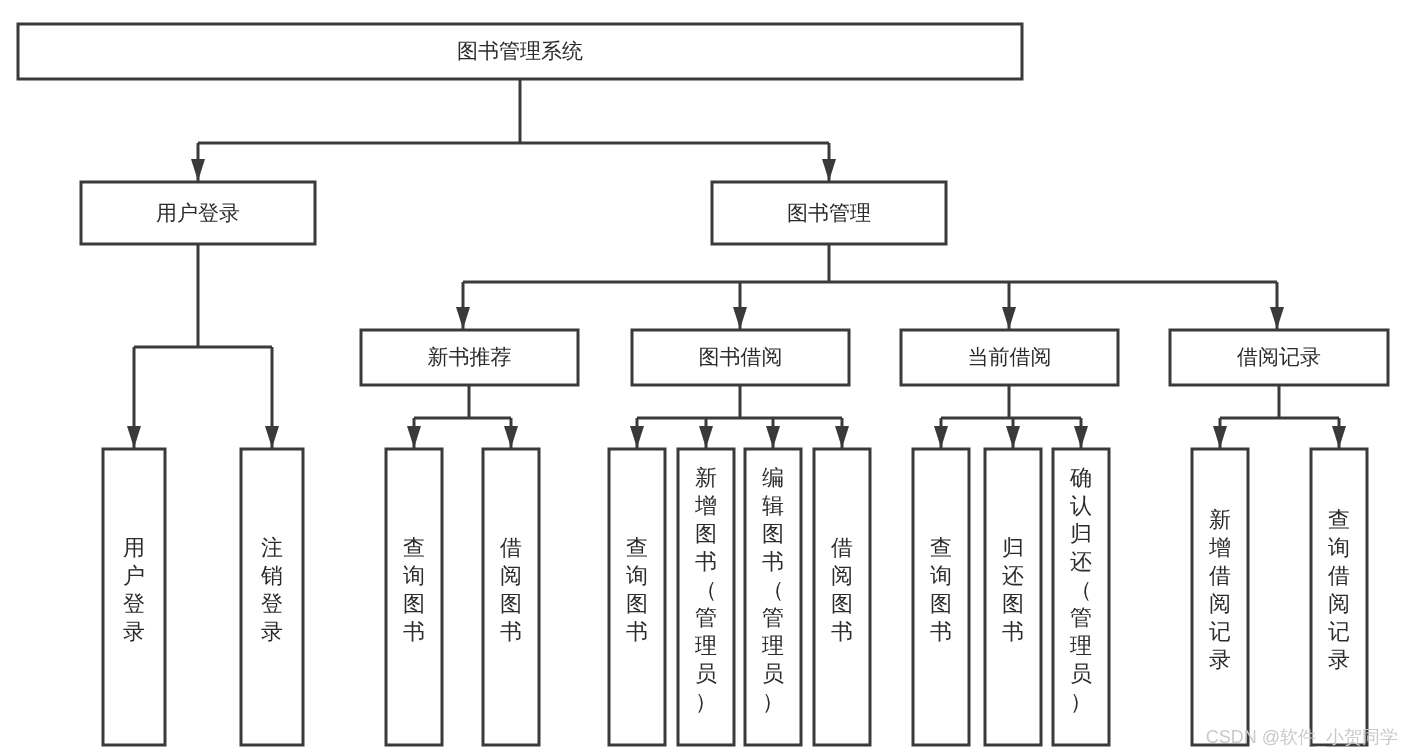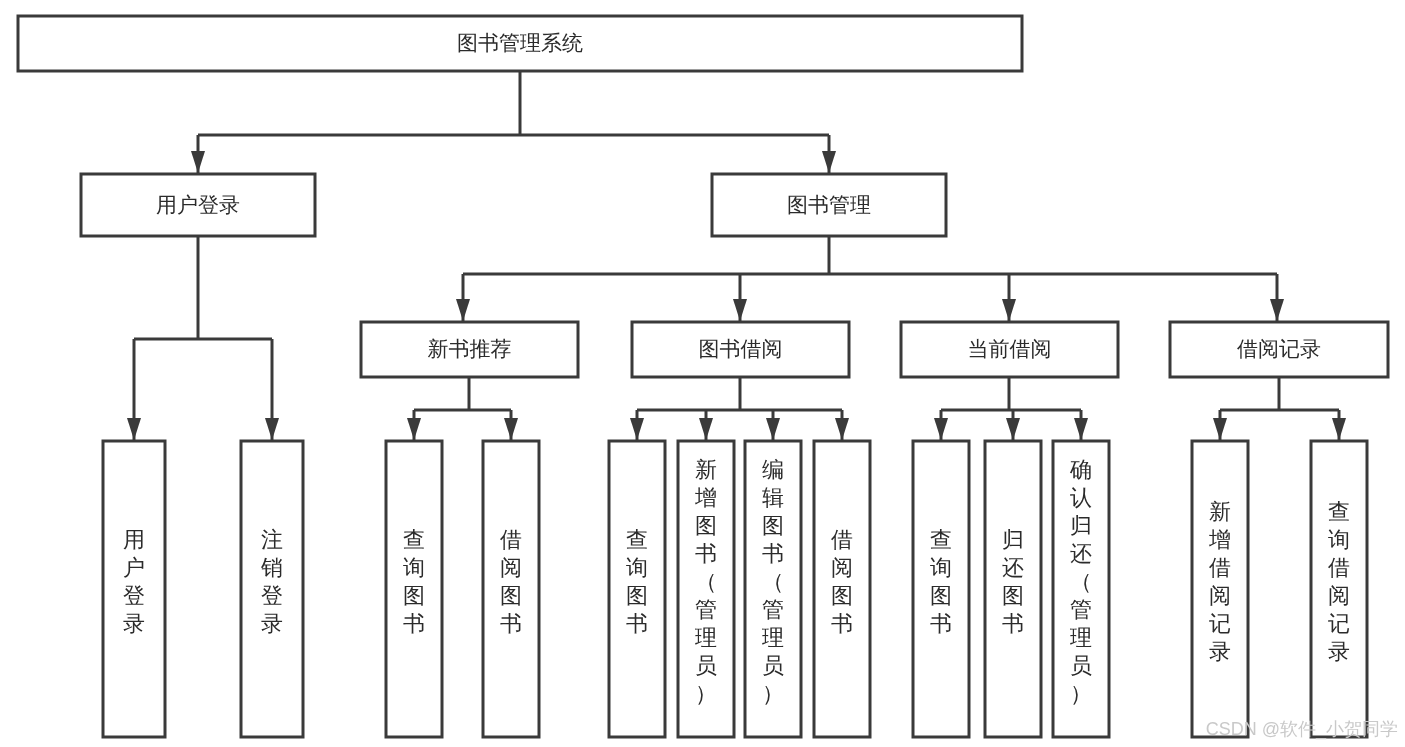--- a/index.html
+++ b/index.html
@@ -11,21 +11,21 @@
   body {
     width: 1405px;
     height: 747px;
     font-family: "Liberation Sans", "DejaVu Sans", sans-serif;
     overflow: hidden;
     position: relative;
   }
   #diagram-root {
     position: absolute;
     left: 0;
-    top: 4px;
+    top: 12px;
     width: 1405px;
     height: 615px;
   }
   svg.diagram-canvas {
     display: block;
     width: 1405px;
     height: 747px;
   }
   .node-box {
     fill: #ffffff;

